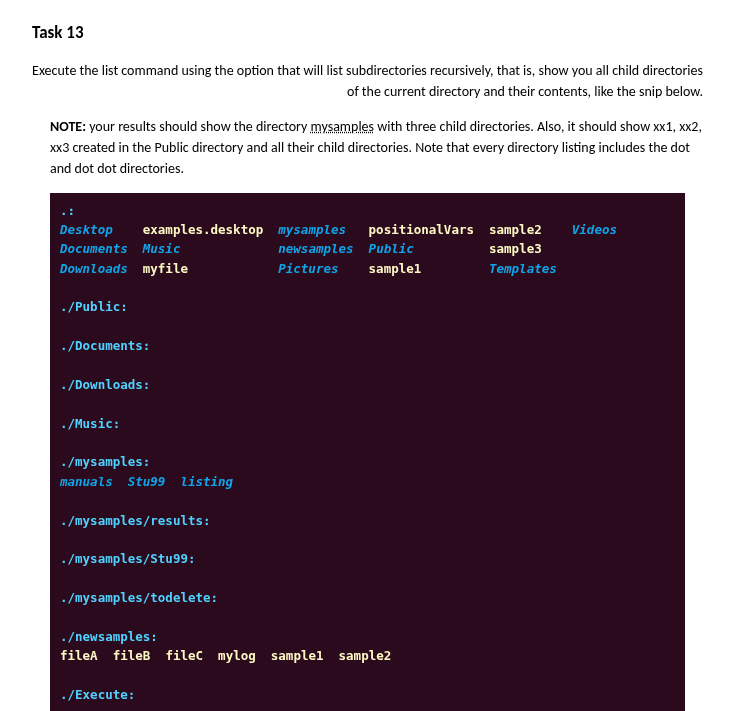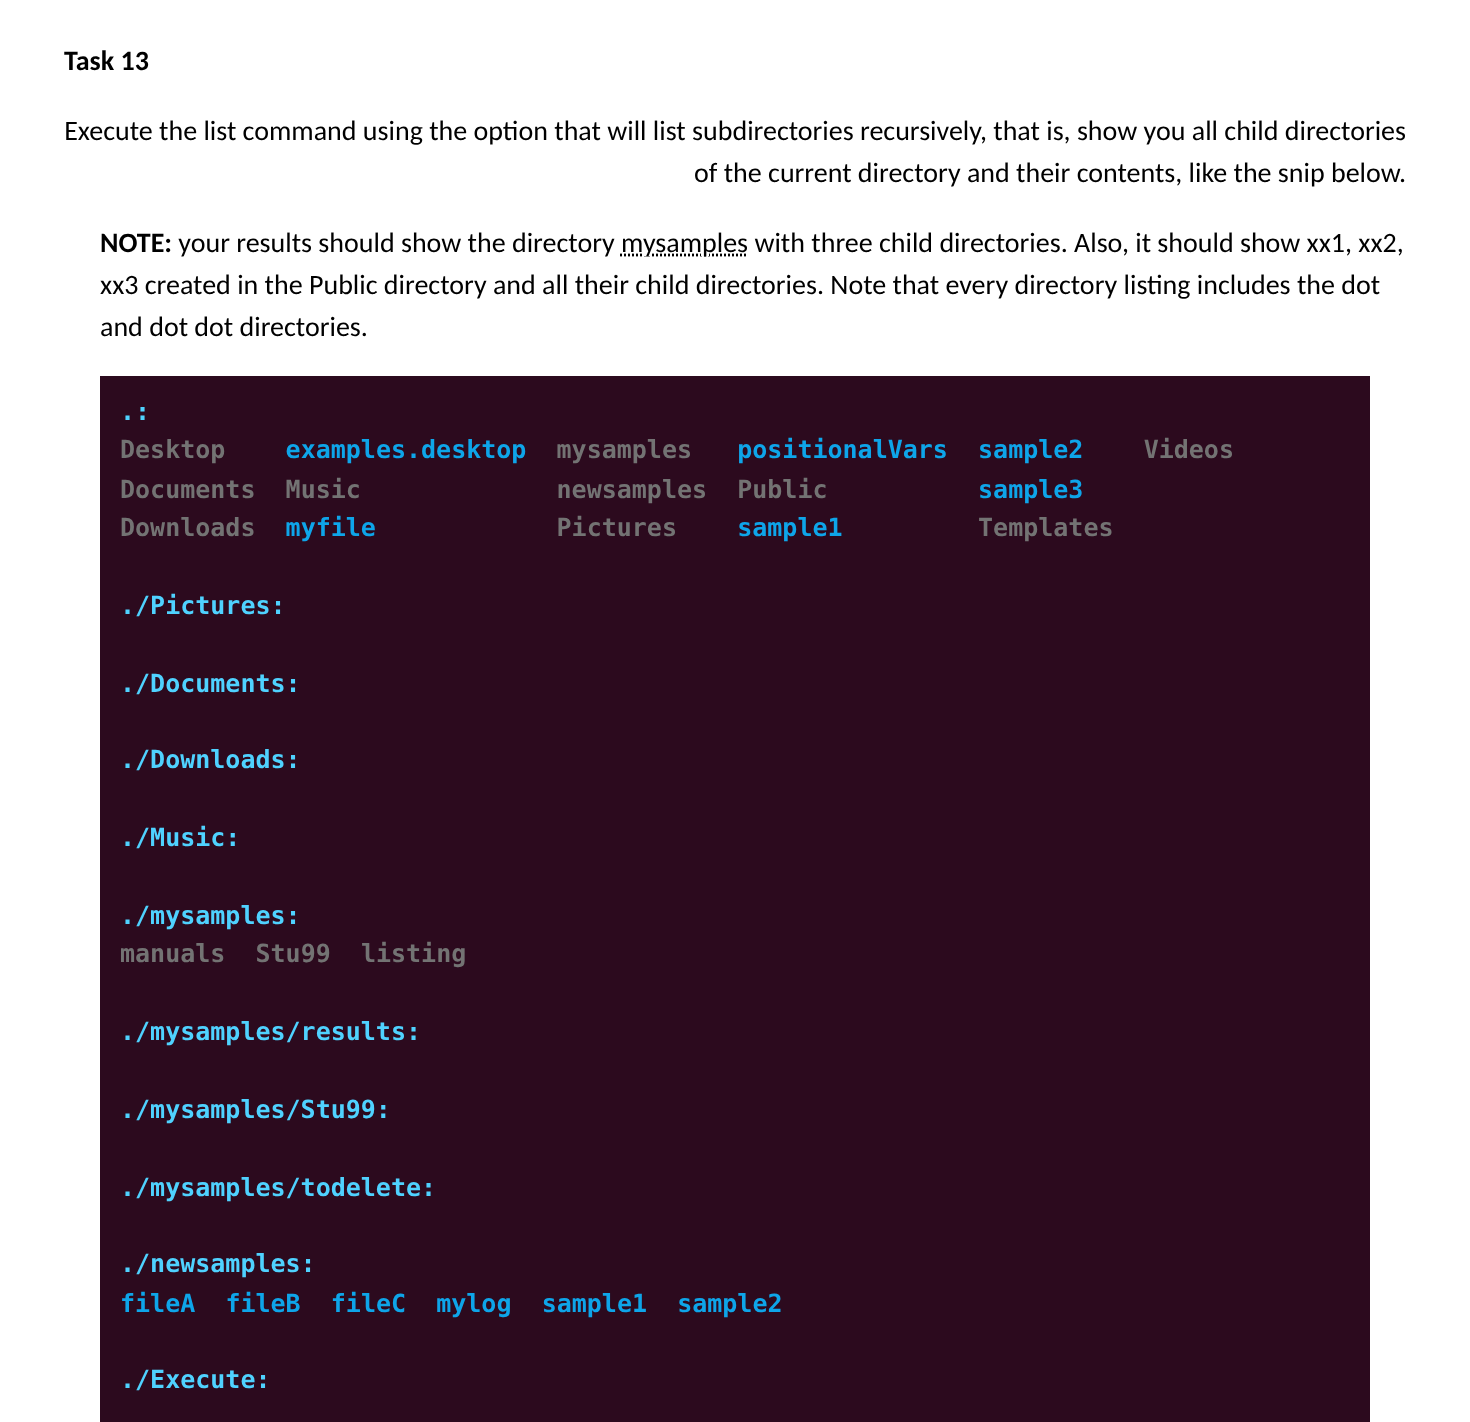--- a/index.html
+++ b/index.html
@@ -8,21 +8,21 @@
       font-size: 14px;
       line-height: 1.5;
       color: #000;
       background: #fff;
       padding: 20px 32px;
       width: 735px;
     }
     .task-title {
       font-weight: bold;
       margin-bottom: 14px;
-      font-size: 14px;
+      font-size: 17px;
     }
     .instruction {
       margin-bottom: 14px;
       text-align: right;
     }
     .note-block {
       margin-left: 18px;
       margin-bottom: 14px;
     }
     .note-label {
@@ -36,38 +36,38 @@
       font-family: 'DejaVu Sans Mono', 'Ubuntu Mono', Consolas, monospace;
       font-size: 12.5px;
       line-height: 1.55;
       padding: 8px 10px;
       margin: 0 18px 16px 18px;
       color: #e8e6e3;
       white-space: pre;
       font-weight: bold;
     }
     .dir-header { color: #4fd2ff; }
-    .dir-name   { color: #737373; }
-    .file-name  { color: #0ea5e9; }
+    .dir-name   { color: #0ea5e9; font-style: italic; }
+    .file-name  { color: #fef9c3; }
   </style>
 </head>
 <body>
 
 <div class="task-title">Task 13</div>
 
 <p class="instruction">Execute the list command using the option that will list subdirectories recursively, that is, show you all child directories of the current directory and their contents, like the snip below.</p>
 
 <p class="note-block"><span class="note-label">NOTE:</span><span> your results should show the directory </span><span class="underline-dotted">mysamples</span><span> with three child directories. Also, it should show xx1, xx2, xx3 created in the Public directory and all their child directories. Note that every directory listing includes the dot and dot dot directories.</span></p>
 
 <div class="terminal"><span class="dir-header">.:</span>
 <span class="dir-name">Desktop</span>    <span class="file-name">examples.desktop</span>  <span class="dir-name">mysamples</span>   <span class="file-name">positionalVars</span>  <span class="file-name">sample2</span>    <span class="dir-name">Videos</span>
 <span class="dir-name">Documents</span>  <span class="dir-name">Music</span>             <span class="dir-name">newsamples</span>  <span class="dir-name">Public</span>          <span class="file-name">sample3</span>
 <span class="dir-name">Downloads</span>  <span class="file-name">myfile</span>            <span class="dir-name">Pictures</span>    <span class="file-name">sample1</span>         <span class="dir-name">Templates</span>
 
-<span class="dir-header">./Pictures:</span>
+<span class="dir-header">./Public:</span>
 
 <span class="dir-header">./Documents:</span>
 
 <span class="dir-header">./Downloads:</span>
 
 <span class="dir-header">./Music:</span>
 
 <span class="dir-header">./mysamples:</span>
 <span class="dir-name">manuals</span>  <span class="dir-name">Stu99</span>  <span class="dir-name">listing</span>
 

